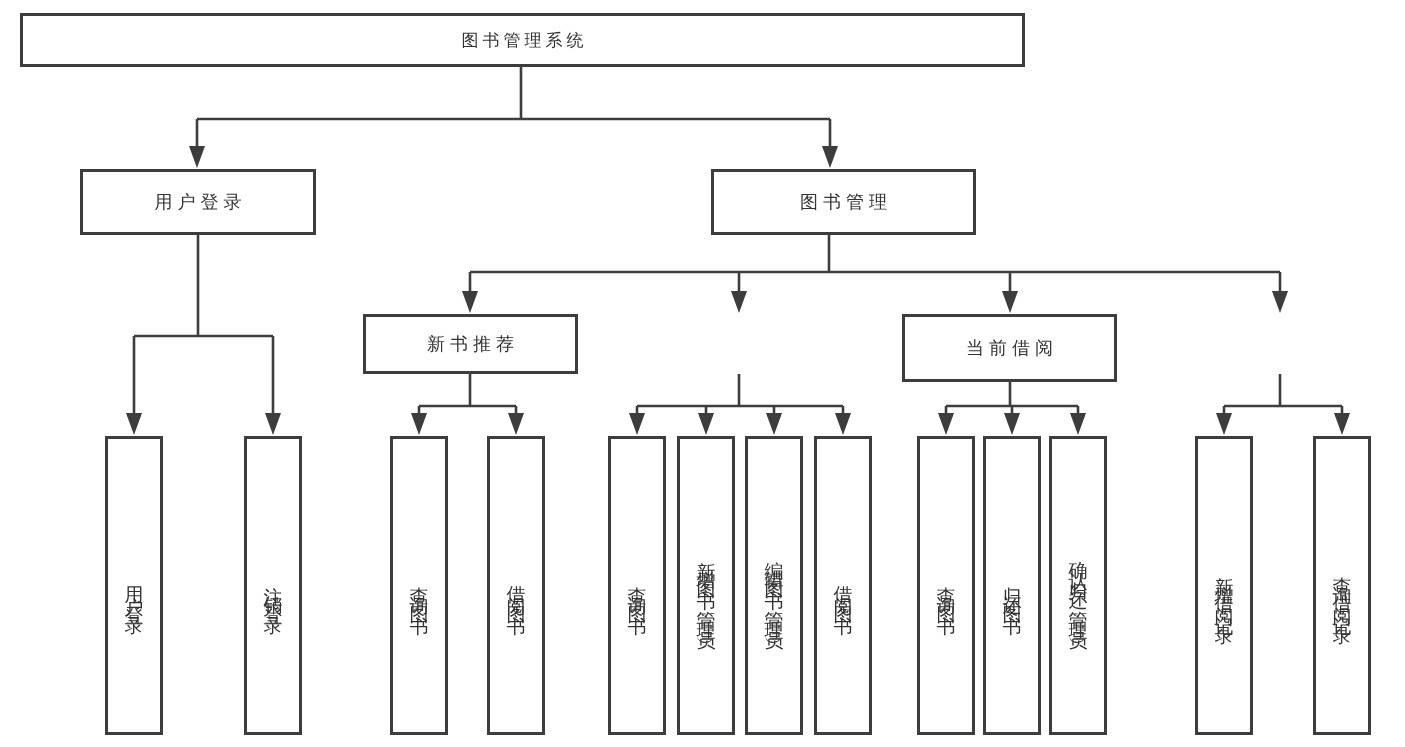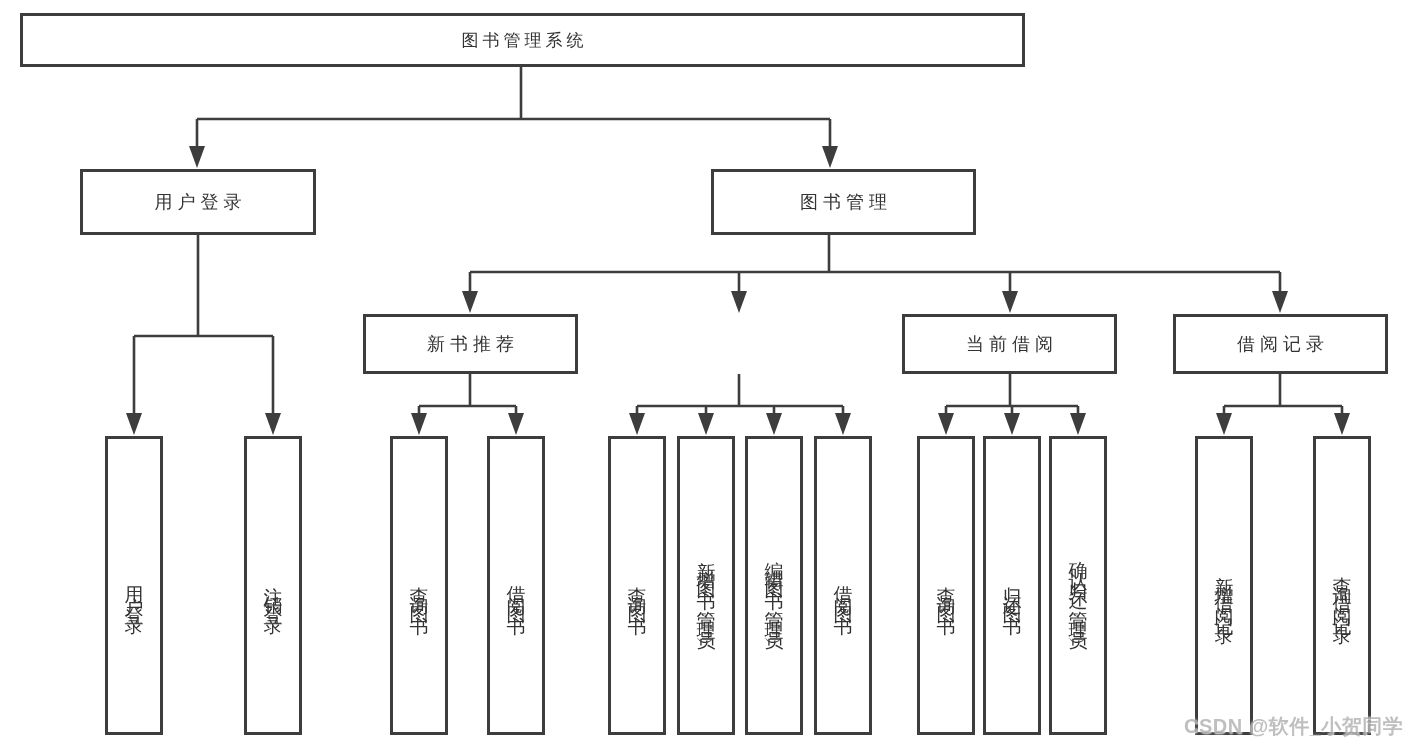--- a/index.html
+++ b/index.html
@@ -50,21 +50,21 @@
     white-space:nowrap;
     opacity:0.85;
     text-shadow:0 0 3px #fff,1px 1px 2px #fff;
   }
   
   .root        {left:20px;  top:13px;  width:1005px;height:54px;}
   .n-userlogin {left:80px;  top:169px; width:236px; height:66px;}
   .n-bookmgmt  {left:711px; top:169px; width:265px; height:66px;}
   .n-recommend {left:363px; top:314px; width:215px; height:60px;}
   .n-borrow    {left:632px; top:314px; width:215px; height:60px;}
-  .n-current   {left:902px; top:314px; width:215px; height:60px;}
+  .n-current   {left:902px; top:314px; width:215px; height:68px;}
   .n-records   {left:1173px;top:314px; width:215px; height:60px;}
   .vbox{top:436px;width:58px;height:299px;}
   .l-a1{left:105px;} .l-a2{left:244px;}
   .l-b1{left:390px;} .l-b2{left:487px;}
   .l-c1{left:608px;} .l-c2{left:677px;} .l-c3{left:745px;} .l-c4{left:814px;}
   .l-d1{left:917px;} .l-d2{left:983px;} .l-d3{left:1049px;}
   .l-e1{left:1195px;} .l-e2{left:1313px;}
 </style>
 </head>
 <body>
@@ -117,23 +117,20 @@
   <div class="box n-bookmgmt">
     <span class="hlabel">图书管理</span>
   </div>
 
   <div class="box n-recommend">
     <span class="hlabel">新书推荐</span>
   </div>
   <div class="box n-current">
     <span class="hlabel">当前借阅</span>
   </div>
-  <div class="box n-records">
-    <span class="hlabel">借阅记录</span>
-  </div>
 
   <div class="box vbox l-a1">
     <span class="vlabel">用户登录</span>
   </div>
   <div class="box vbox l-a2">
     <span class="vlabel">注销登录</span>
   </div>
 
   <div class="box vbox l-b1">
     <span class="vlabel">查询图书</span>
@@ -165,14 +162,13 @@
     <span class="vlabel">确认归还（管理员）</span>
   </div>
 
   <div class="box vbox l-e1">
     <span class="vlabel">新增借阅记录</span>
   </div>
   <div class="box vbox l-e2">
     <span class="vlabel">查询借阅记录</span>
   </div>
 
-  <div id="watermark">CSDN @软件_小贺同学</div>
 </div>
 
 </body></html>

